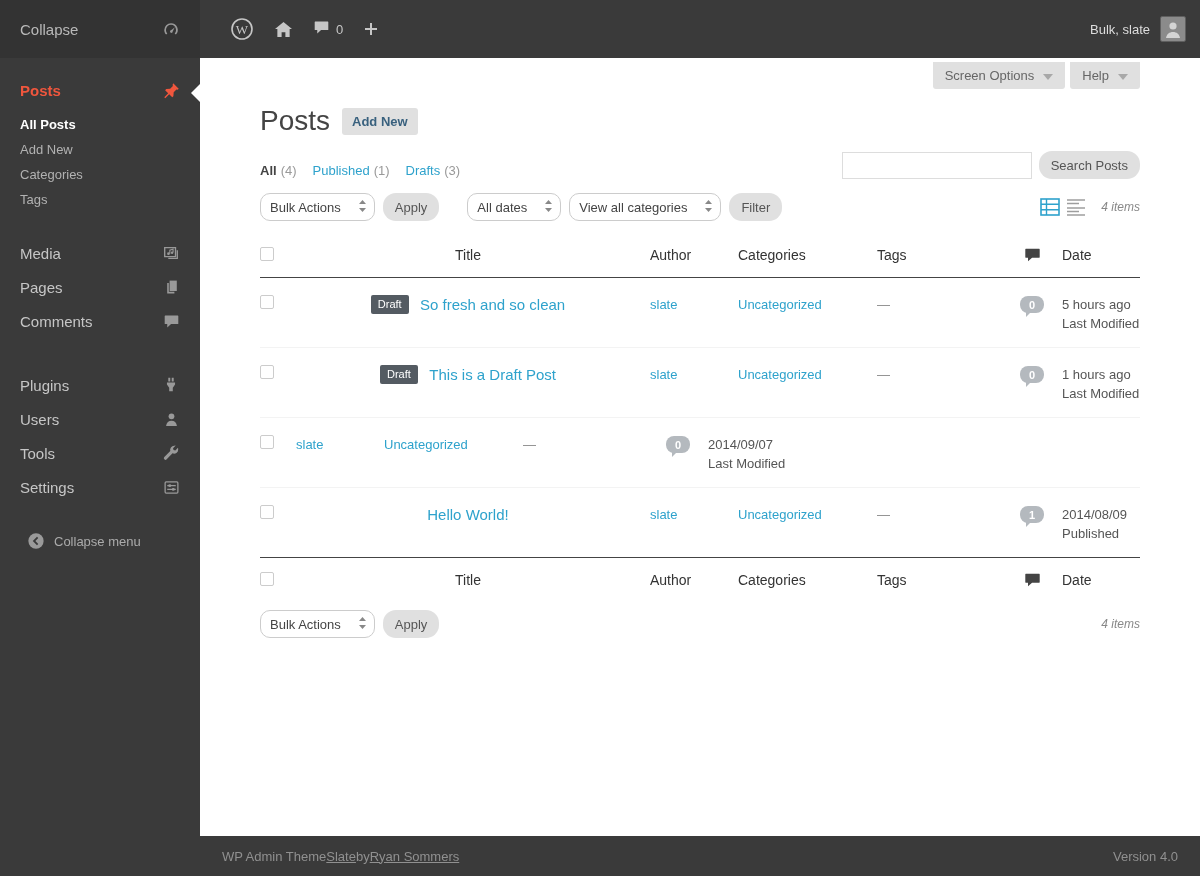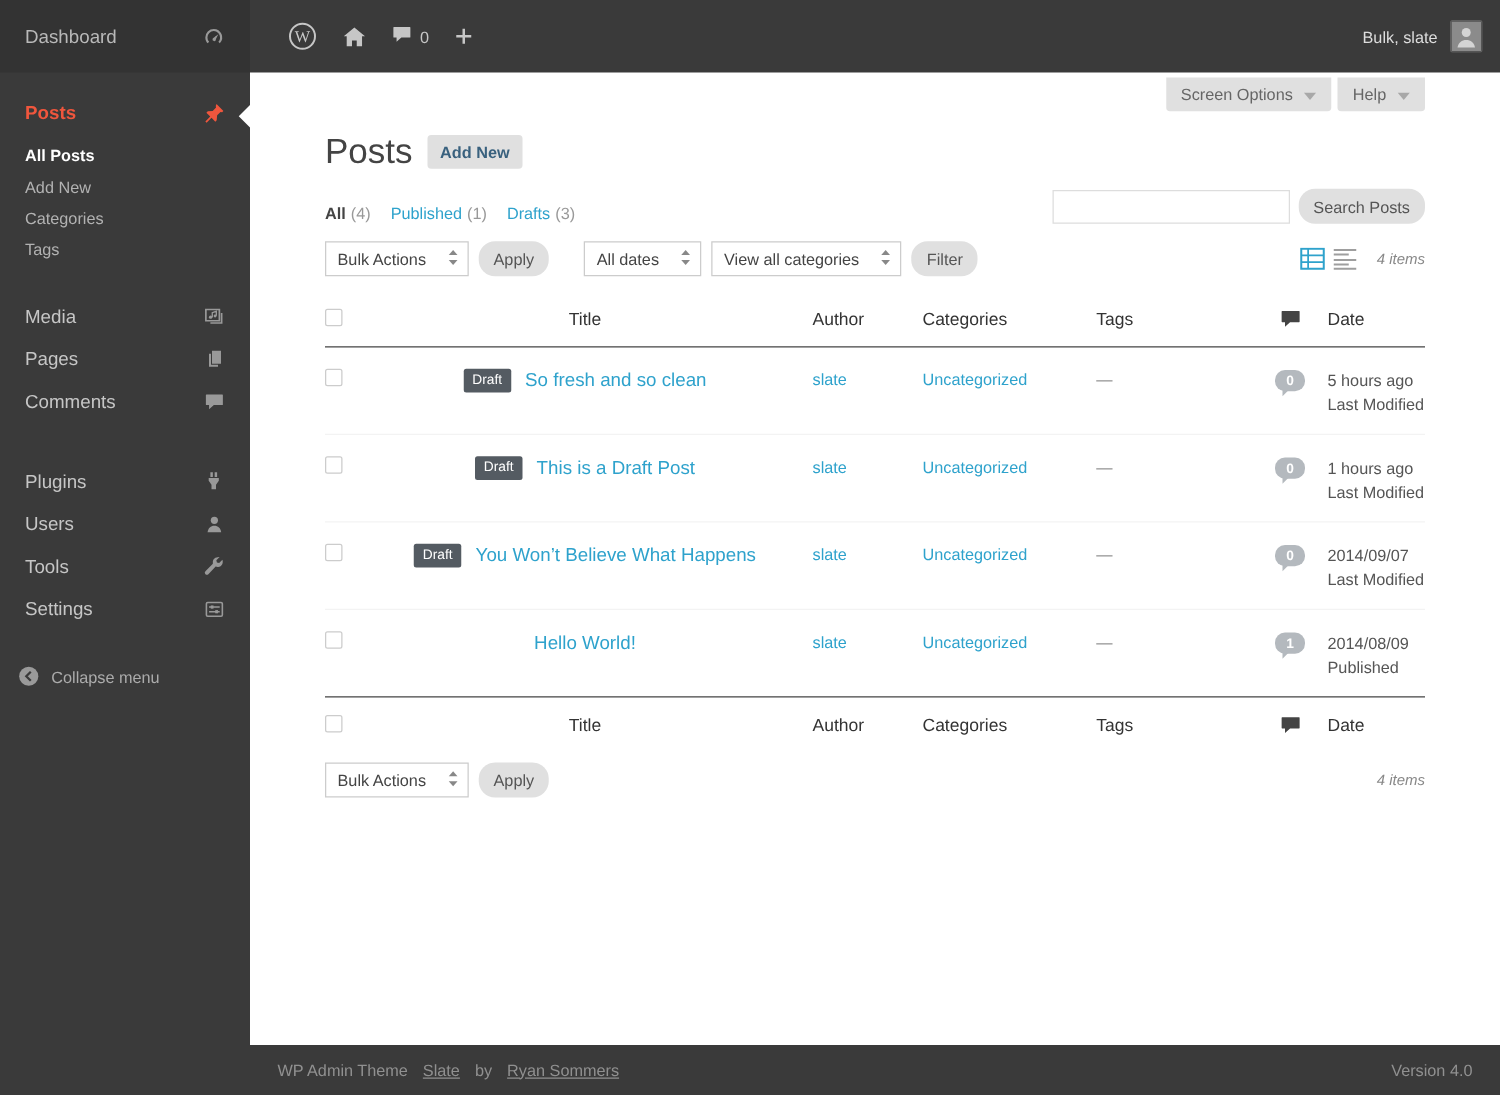--- a/index.html
+++ b/index.html
@@ -14,21 +14,21 @@
   .dash-item { height:58px; background:#333; display:flex; align-items:center; padding:0 20px; font-size:15px; color:#b9b9b9; cursor:pointer; }
   .menu-item { display:flex; align-items:center; height:34px; padding:0 20px; font-size:15px; color:#c6c6c6; cursor:pointer; }
   .micon { margin-left:auto; display:flex; align-items:center; }
   .micon svg { display:block; }
   .posts-item { color:#f0563d; font-weight:700; height:28px; margin-top:18px; }
   .submenu { list-style:none; padding:8px 0 0 20px; }
   .submenu li { line-height:25px; font-size:13px; color:#b2b2b2; cursor:pointer; }
   .submenu li.current { color:#fff; font-weight:700; }
   .menu-group-1 { margin-top:24px; }
   .menu-group-2 { margin-top:30px; }
-  .collapse-item { margin-top:28px; display:flex; align-items:center; gap:9px; padding:0 14px; font-size:13px; color:#ababab; cursor:pointer; }
+  .collapse-item { margin-top:28px; display:flex; align-items:center; gap:9px; padding:0 27px; font-size:13px; color:#ababab; cursor:pointer; }
 
   .posts-arrow { position:absolute; left:191px; top:84px; width:0; height:0;
     border-top:9px solid transparent; border-bottom:9px solid transparent; border-right:9px solid #fff; z-index:5; }
 
   
   .right-col { flex:1; display:flex; flex-direction:column; min-width:0; }
   .admin-bar { height:58px; background:#3a3a3a; display:flex; align-items:center; padding:0 14px 0 30px; flex-shrink:0; }
   .ab-icons { display:flex; align-items:center; gap:20px; }
   .ab-item { display:flex; align-items:center; gap:6px; cursor:pointer; color:#c6c6c6; font-size:13px; }
   .ab-right { margin-left:auto; display:flex; align-items:center; gap:10px; color:#ddd; font-size:13px; cursor:pointer; }
@@ -49,21 +49,21 @@
   .subsubsub { display:flex; gap:16px; font-size:13px; align-items:center; }
   .filter-link { display:flex; gap:4px;margin-top:11px; }
   .filter-link .count { color:#999; }
   .filter-current { color:#444; font-weight:700; }
   .filter-a { color:#2ea2cc; }
   .search-box { display:flex; gap:7px; align-items:center; }
   .search-input { width:190px; height:27px; border:1px solid #ddd; padding:0 7px; font-size:13px; background:#fff; font-family:inherit; outline:none; }
   .button { background:#e0e0e0; color:#555; font-size:13px; height:28px; display:inline-flex; align-items:center; padding:0 12px; border-radius:13px; border:none; cursor:pointer; font-family:inherit; }
 
   .tablenav { display:flex; align-items:center; margin-top:14px; gap:8px; }
-  .select { display:inline-flex; align-items:center; gap:16px; height:28px; background:#fff; border:1px solid #ccc; border-radius:0; padding:0 6px 0 9px; font-size:13px; color:#444; cursor:pointer; }
+  .select { display:inline-flex; align-items:center; gap:16px; height:28px; background:#fff; border:1px solid #ccc; border-radius:10px; padding:0 6px 0 9px; font-size:13px; color:#444; cursor:pointer; }
   .gap-left { margin-left:20px; }
   .nav-right { margin-left:auto; display:flex; align-items:center; gap:9px; }
   .view-switch { display:flex; align-items:center; gap:6px; }
   .view-icon { cursor:pointer; display:flex; }
   .items-count { font-size:12px; font-style:italic; color:#888; margin-left:6px; }
 
   
   .table { margin-top:16px; }
   .trow { display:flex; align-items:flex-start; }
   .thead { align-items:center; padding:8px 0 12px; border-bottom:1px solid #444; font-size:14px; color:#333; }
@@ -83,31 +83,31 @@
   .cell-link { font-size:13px; color:#2ea2cc; }
   .tags-dash { font-size:13px; color:#888; }
   .bubble { position:relative; min-width:24px; height:17px; background:#b4b9be; border-radius:8px; color:#fff; font-size:11px; font-weight:700; display:flex; align-items:center; justify-content:center; padding:0 5px; cursor:pointer; margin-top:1px; }
   .bubble::after { content:""; position:absolute; bottom:-4px; left:6px; width:0; height:0; border-top:5px solid #b4b9be; border-right:5px solid transparent; }
 
   .bottom-nav { margin-top:8px; }
 
   
   .page-footer { height:40px; background:#3a3a3a; display:flex; align-items:center; justify-content:space-between; padding:0 22px 0 22px; font-size:13px; color:#909090; flex-shrink:0; }
   .page-footer a { color:#909090; text-decoration:underline; }
-  .credit { display:flex; gap:12px;text-align:right; }
+  .credit { display:flex; gap:0;text-align:right; }
 </style>
 </head>
 <body>
 
 <div class="screen">
 
   <aside class="sidebar">
 
     <div class="dash-item">
-      <span>Dashboard</span>
+      <span>Collapse</span>
       <span class="micon">
         <svg width="18" height="18" viewBox="0 0 20 20">
             <path d="M10 3.5A7.5 7.5 0 0 0 2.5 11c0 2 .8 3.9 2.1 5.2l1.3-1.3A5.6 5.6 0 0 1 4.4 11a5.6 5.6 0 1 1 11.2 0c0 1.5-.6 2.9-1.5 3.9l1.3 1.3A7.5 7.5 0 0 0 10 3.5z" fill="#999"></path>
             <path d="M9 12.3a1.5 1.5 0 1 0 2.9.6c.2-.8 2.2-4.6 2.2-4.6s-3.5 2.5-4.2 3.1c-.4.2-.8.5-.9.9z" fill="#999"></path>
           </svg>
       </span>
     </div>
 
     <div class="menu-item posts-item">
       <span>Posts</span>
@@ -389,24 +389,20 @@
                 </span>
               </div>
             <div class="col-date">
               <div>1 hours ago</div>
               <div>Last Modified</div>
             </div>
           </div>
 
           <div class="trow drow">
             <div class="col-cb"><span class="checkbox"></span></div>
-            <div class="col-title">
-              <span class="badge">Draft</span>
-              <a class="post-title">You Won’t Believe What Happens</a>
-            </div>
             <div class="col-author"><a class="cell-link">slate</a></div>
             <div class="col-cat"><a class="cell-link">Uncategorized</a></div>
             <div class="col-tags"><span class="tags-dash">—</span></div>
             <div class="col-comments">
                 <span class="bubble">
                   <span>0</span>
                 </span>
               </div>
             <div class="col-date">
               <div>2014/09/07</div>

